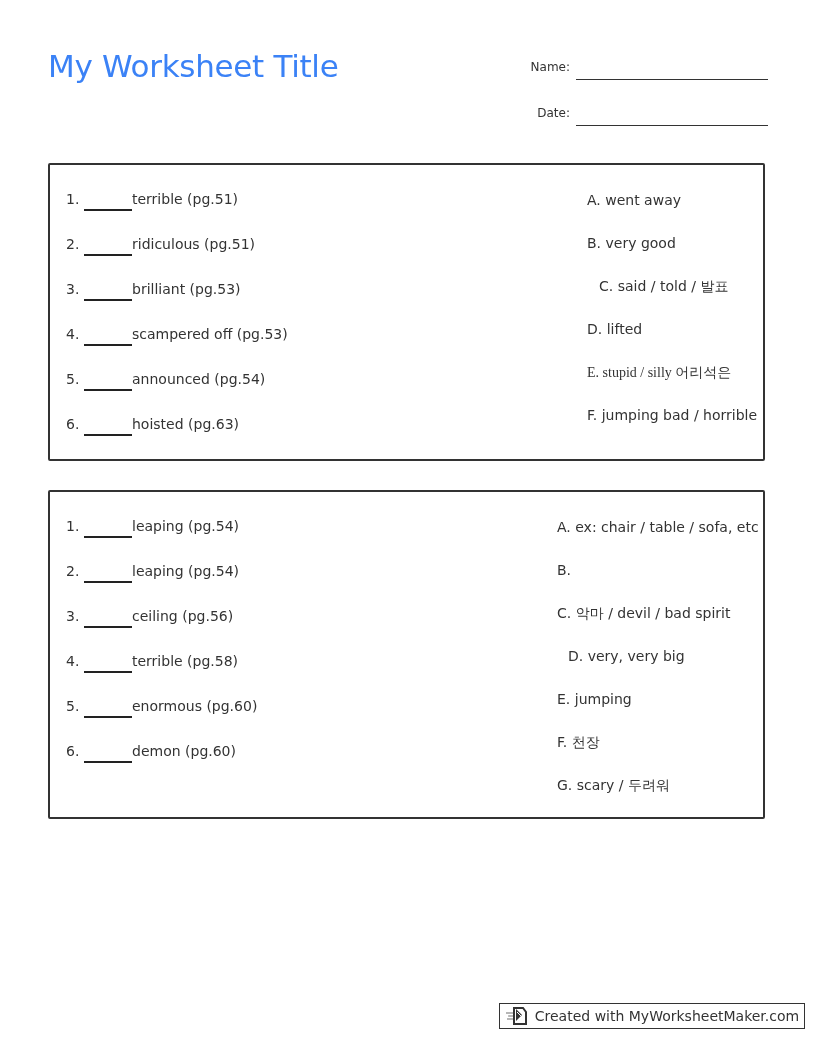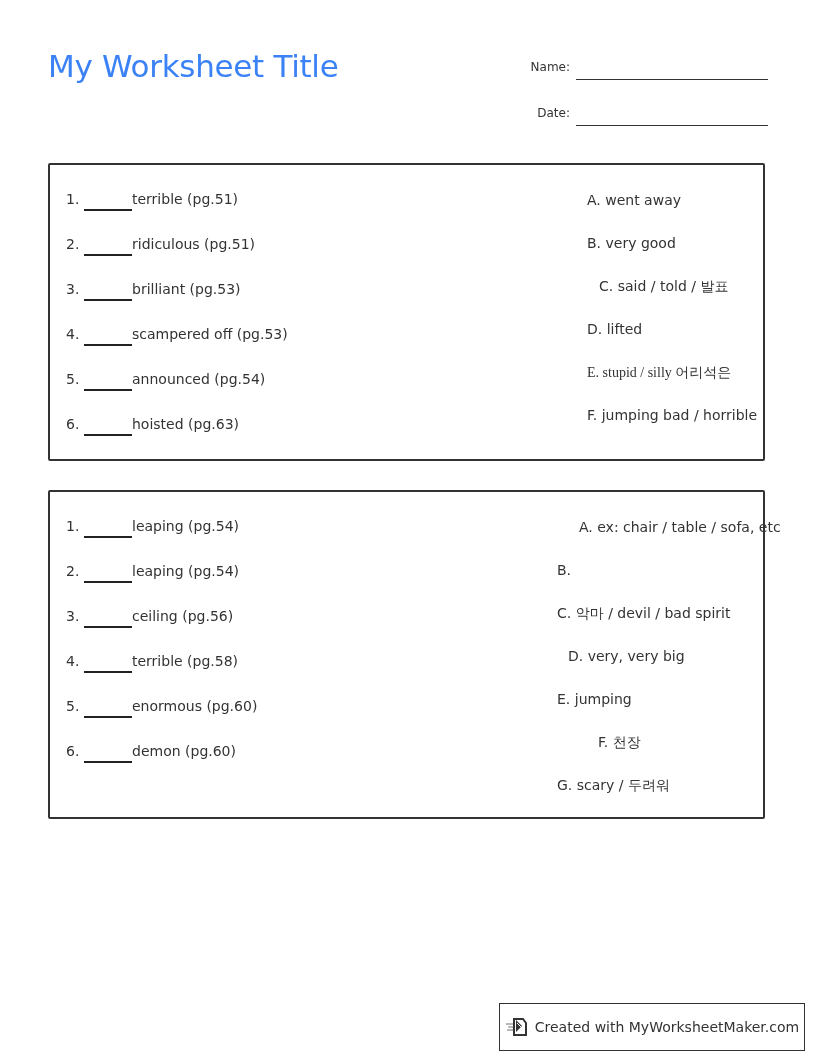--- a/index.html
+++ b/index.html
@@ -88,21 +88,21 @@
       position: absolute;
       white-space: nowrap;
       font-size: 14px;
       color: #333333;
     }
     .footer {
       position: absolute;
       left: 499px;
       top: 1003px;
       width: 306px;
-      height: 48px;
+      height: 26px;
       border: 1.5px solid #333333;
       box-sizing: border-box;
       display: flex;
       align-items: center;
       justify-content: center;
       font-size: 14px;
       color: #333333;
     }
     .footer-icon {
       width: 24px;
@@ -191,26 +191,26 @@
       <span class="q-num">5.</span>
       <span class="q-blank"></span>
       <span class="q-text">enormous (pg.60)</span>
     </div>
     <div class="q-item" style="top:251px;">
       <span class="q-num">6.</span>
       <span class="q-blank"></span>
       <span class="q-text">demon (pg.60)</span>
     </div>
   </div>
-  <div class="a-item" style="left:529px; top:27px;">A. ex: chair / table / sofa, etc</div>
+  <div class="a-item" style="left:507px; top:27px;">A. ex: chair / table / sofa, etc</div>
   <div class="a-item" style="left:507px; top:70px;">B.</div>
   <div class="a-item" style="left:507px; top:113px;">C. 악마 / devil / bad spirit</div>
   <div class="a-item" style="left:518px; top:156px;">D. very, very big</div>
   <div class="a-item" style="left:507px; top:199px;">E. jumping</div>
-  <div class="a-item" style="left:507px; top:242px;margin-left:41px;">F. 천장</div>
+  <div class="a-item" style="left:507px; top:242px;">F. 천장</div>
   <div class="a-item" style="left:507px; top:285px;">G. scary / 두려워</div>
 </div>
 
 <div class="footer">
   <svg class="footer-icon" viewBox="0 0 24 22">
     <line x1="1" y1="8" x2="8" y2="8" stroke="#888" stroke-width="1.2"></line>
     <line x1="3" y1="11" x2="8" y2="11" stroke="#888" stroke-width="1.2"></line>
     <line x1="2" y1="14" x2="8" y2="14" stroke="#888" stroke-width="1.2"></line>
     <path d="M9 3 L18 3 L21 7 L21 19 L9 19 Z" fill="none" stroke="#333" stroke-width="2"></path>
     <path d="M11 4 L17 10 L11 16 Z" fill="#333"></path>

